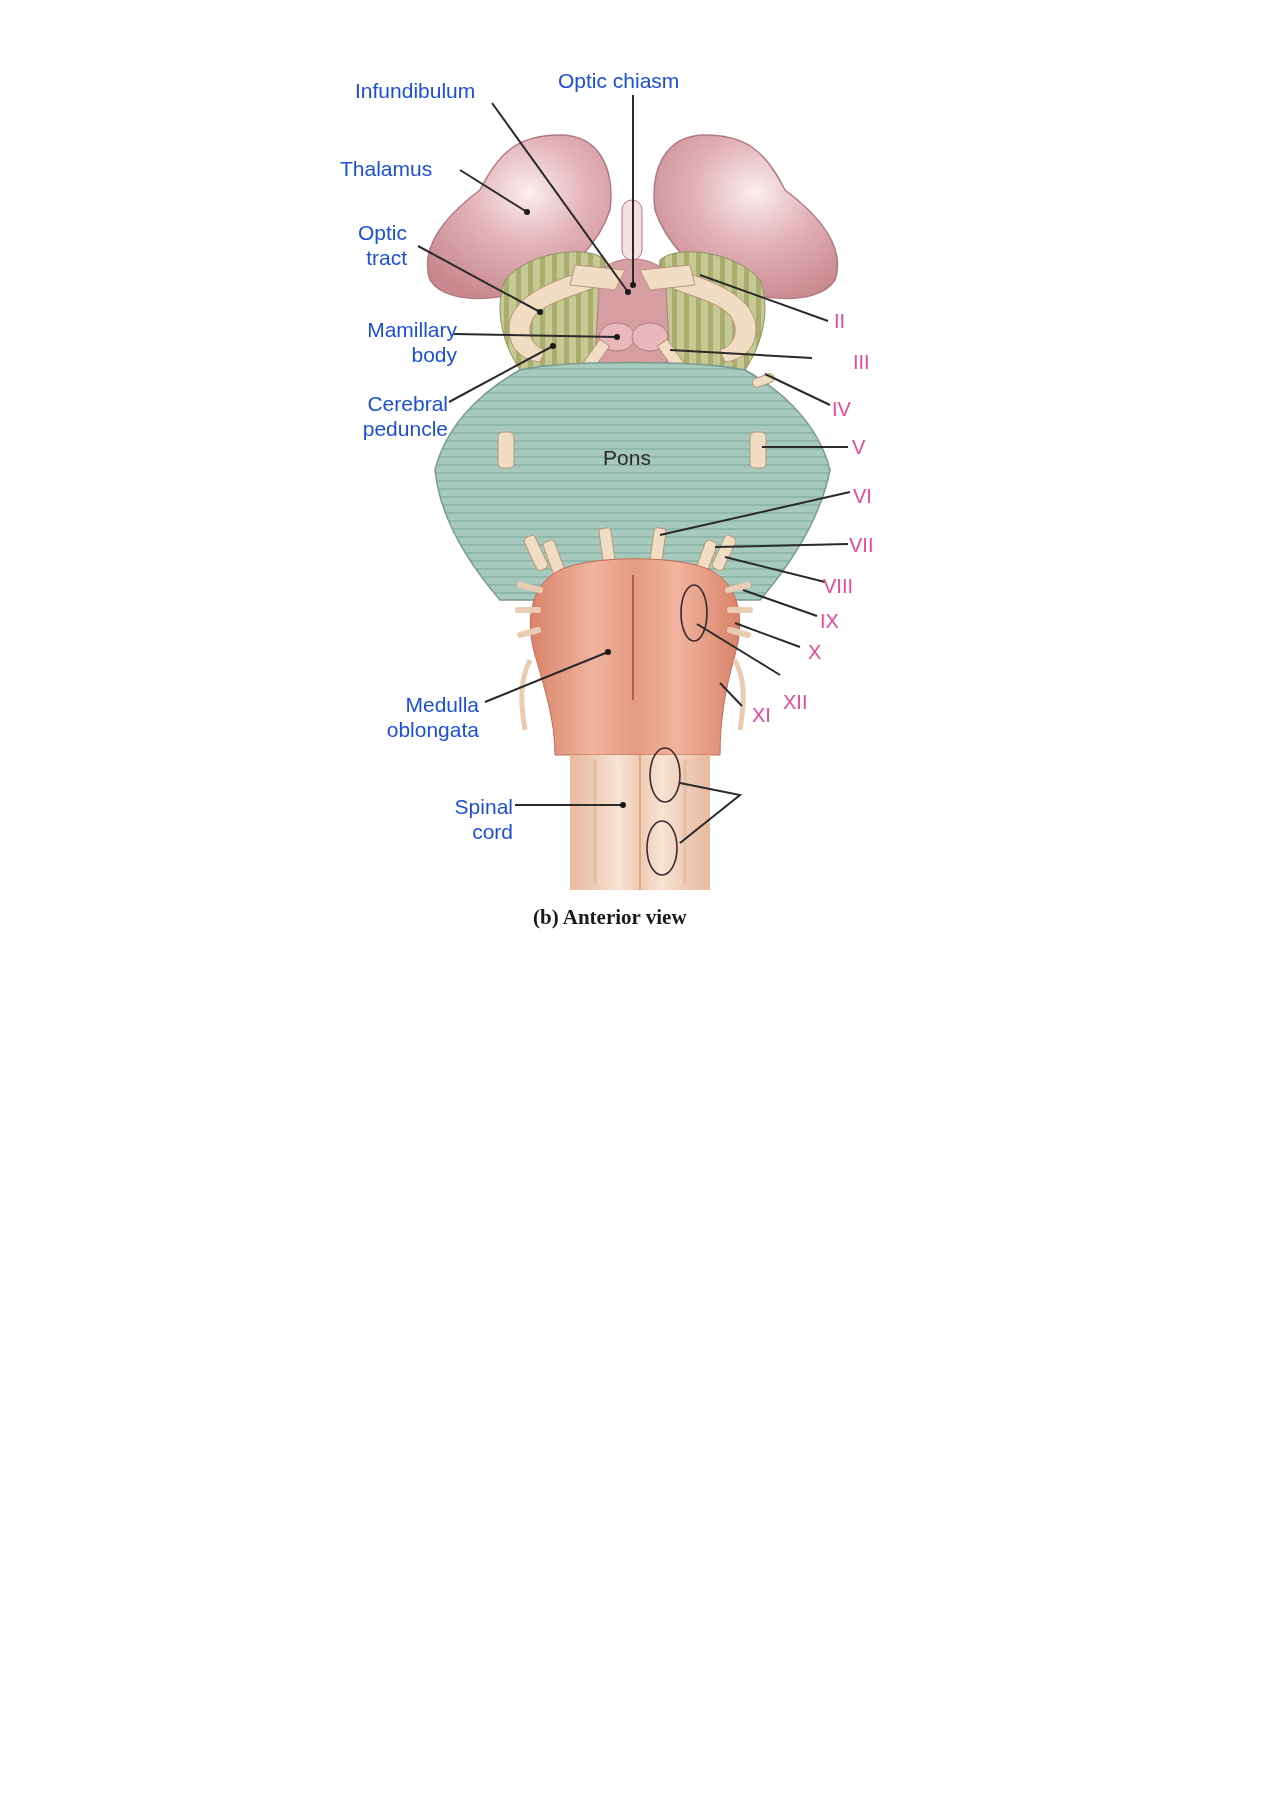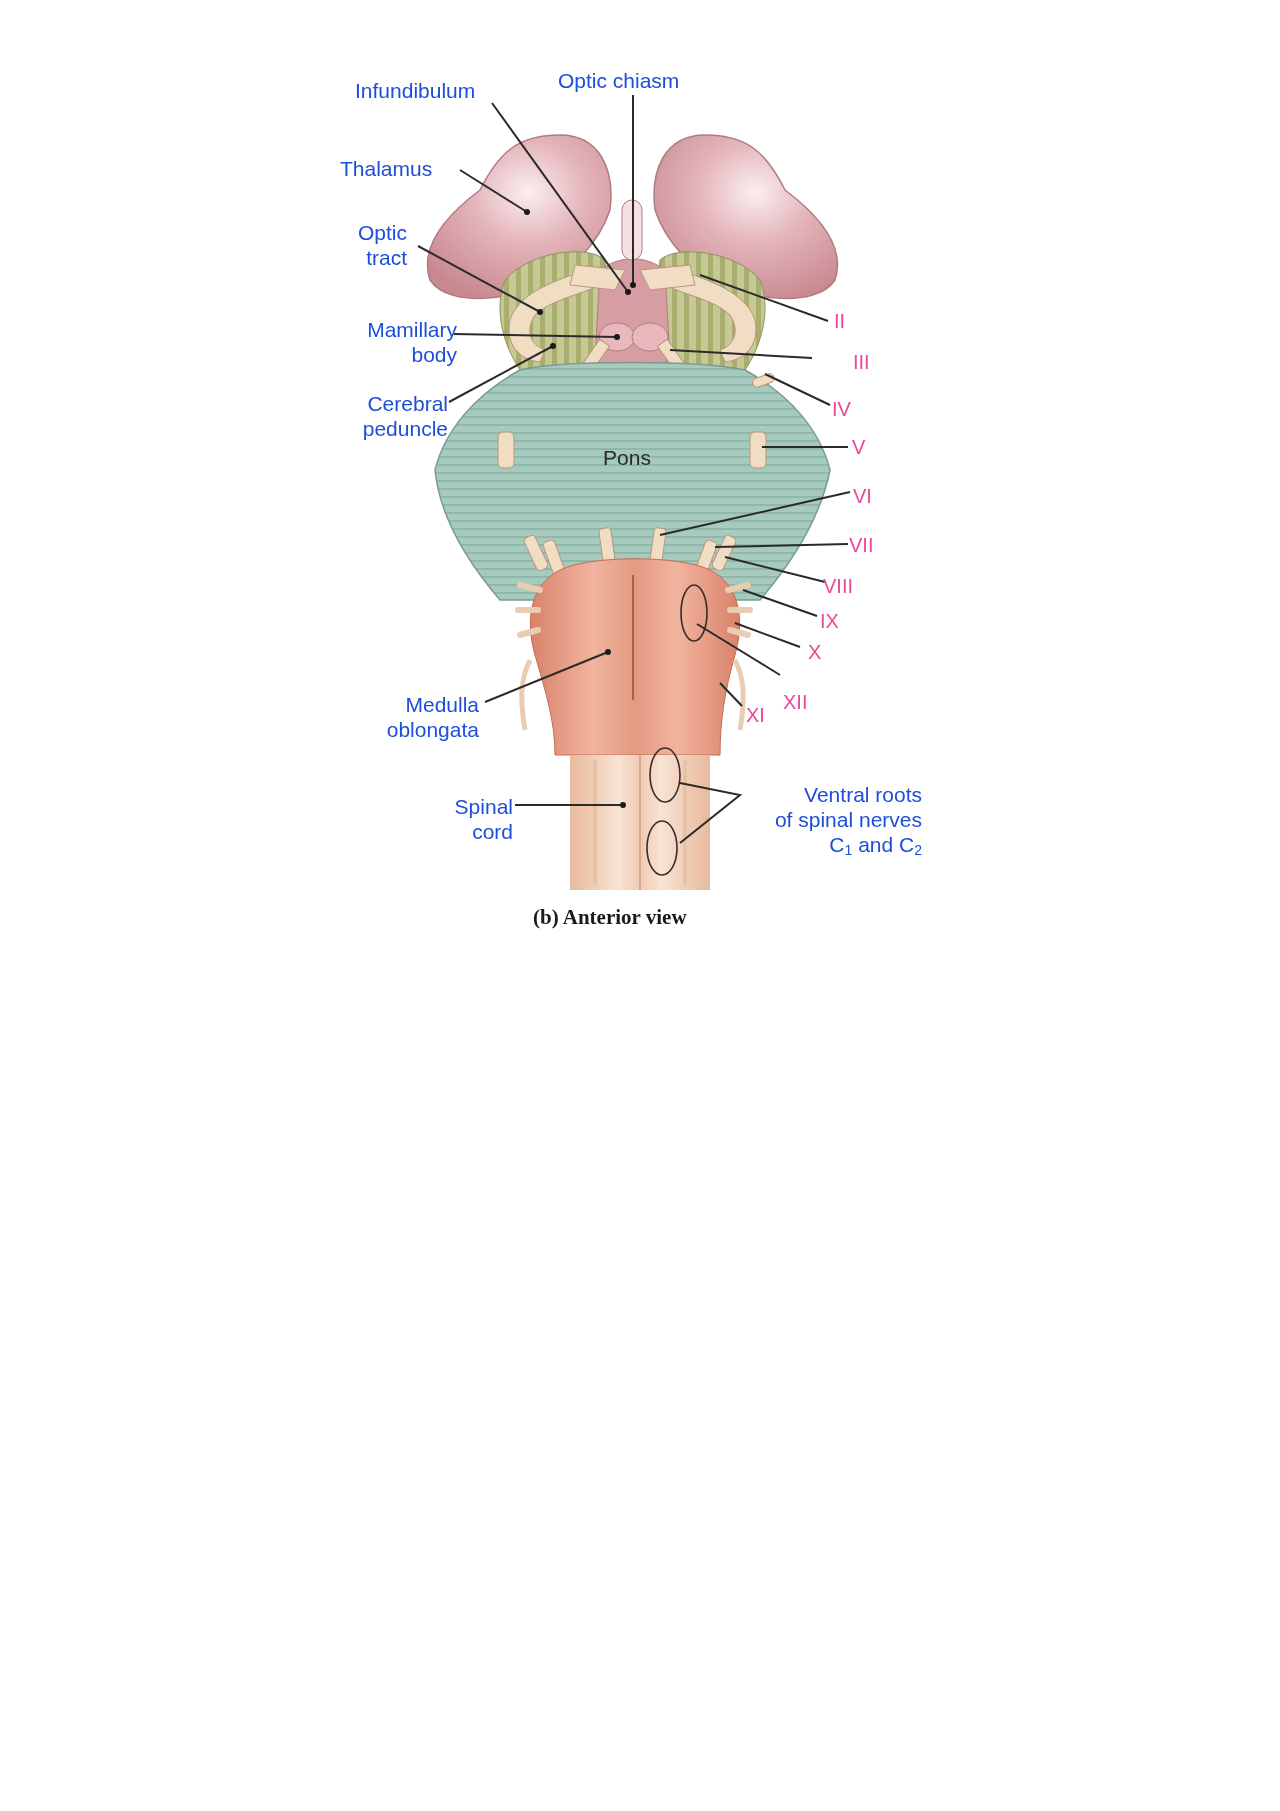--- a/index.html
+++ b/index.html
@@ -146,34 +146,29 @@
     <div>peduncle</div>
   </div>
   <div class="lbl" style="left:363px;top:692px;width:116px;">
     <div>Medulla</div>
     <div>oblongata</div>
   </div>
   <div class="lbl" style="left:433px;top:794px;width:80px;">
     <div>Spinal</div>
     <div>cord</div>
   </div>
-  <div class="lbl" style="left:742px;top:782px;width:180px;">
-    <div>Ventral roots</div>
-    <div>of spinal nerves</div>
-    <div><span>C</span><sub>1</sub><span> and C</span><sub>2</sub></div>
-  </div>
 
   
   <div class="rn" style="left:834px;top:310px;">II</div>
   <div class="rn" style="left:817px;top:351px;margin-left:36px;">III</div>
   <div class="rn" style="left:832px;top:398px;">IV</div>
   <div class="rn" style="left:852px;top:436px;">V</div>
   <div class="rn" style="left:853px;top:485px;">VI</div>
   <div class="rn" style="left:849px;top:534px;">VII</div>
   <div class="rn" style="left:823px;top:575px;">VIII</div>
   <div class="rn" style="left:820px;top:610px;">IX</div>
   <div class="rn" style="left:808px;top:641px;">X</div>
   <div class="rn" style="left:783px;top:672px;margin-top:19px;">XII</div>
-  <div class="rn" style="left:746px;top:704px;">XI</div>
+  <div class="rn" style="left:746px;top:704px;padding-left:6px;">XI</div>
 
   
   <div class="caption" style="left:533px;top:905px;">(b) Anterior view</div>
 </div>
 
 </body></html>

